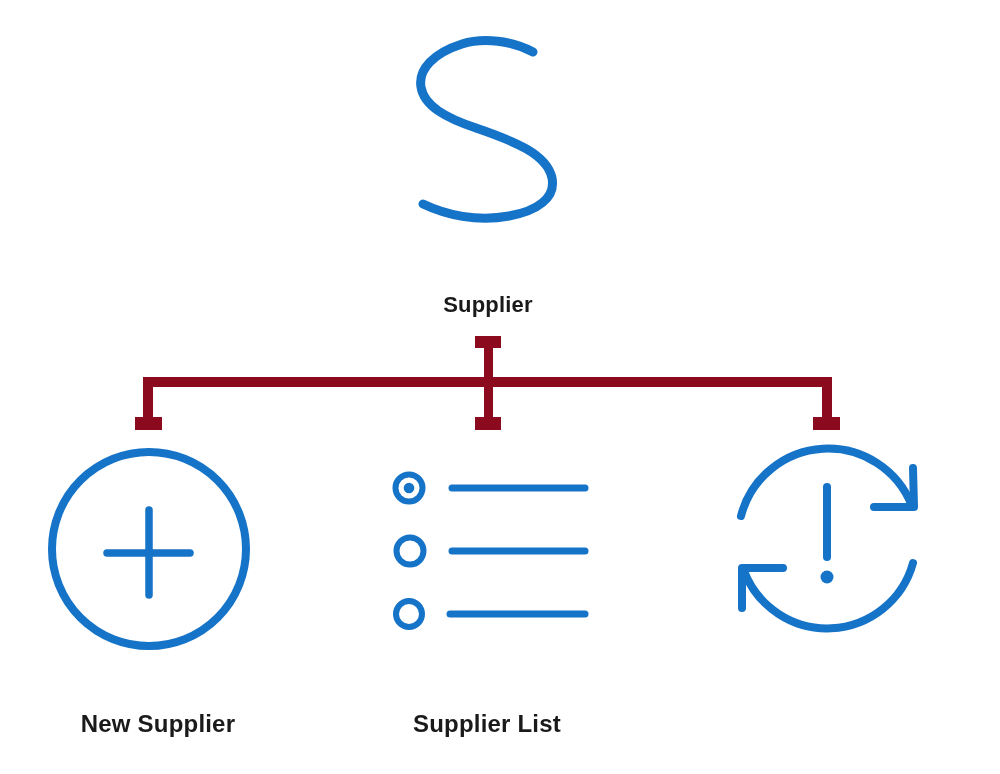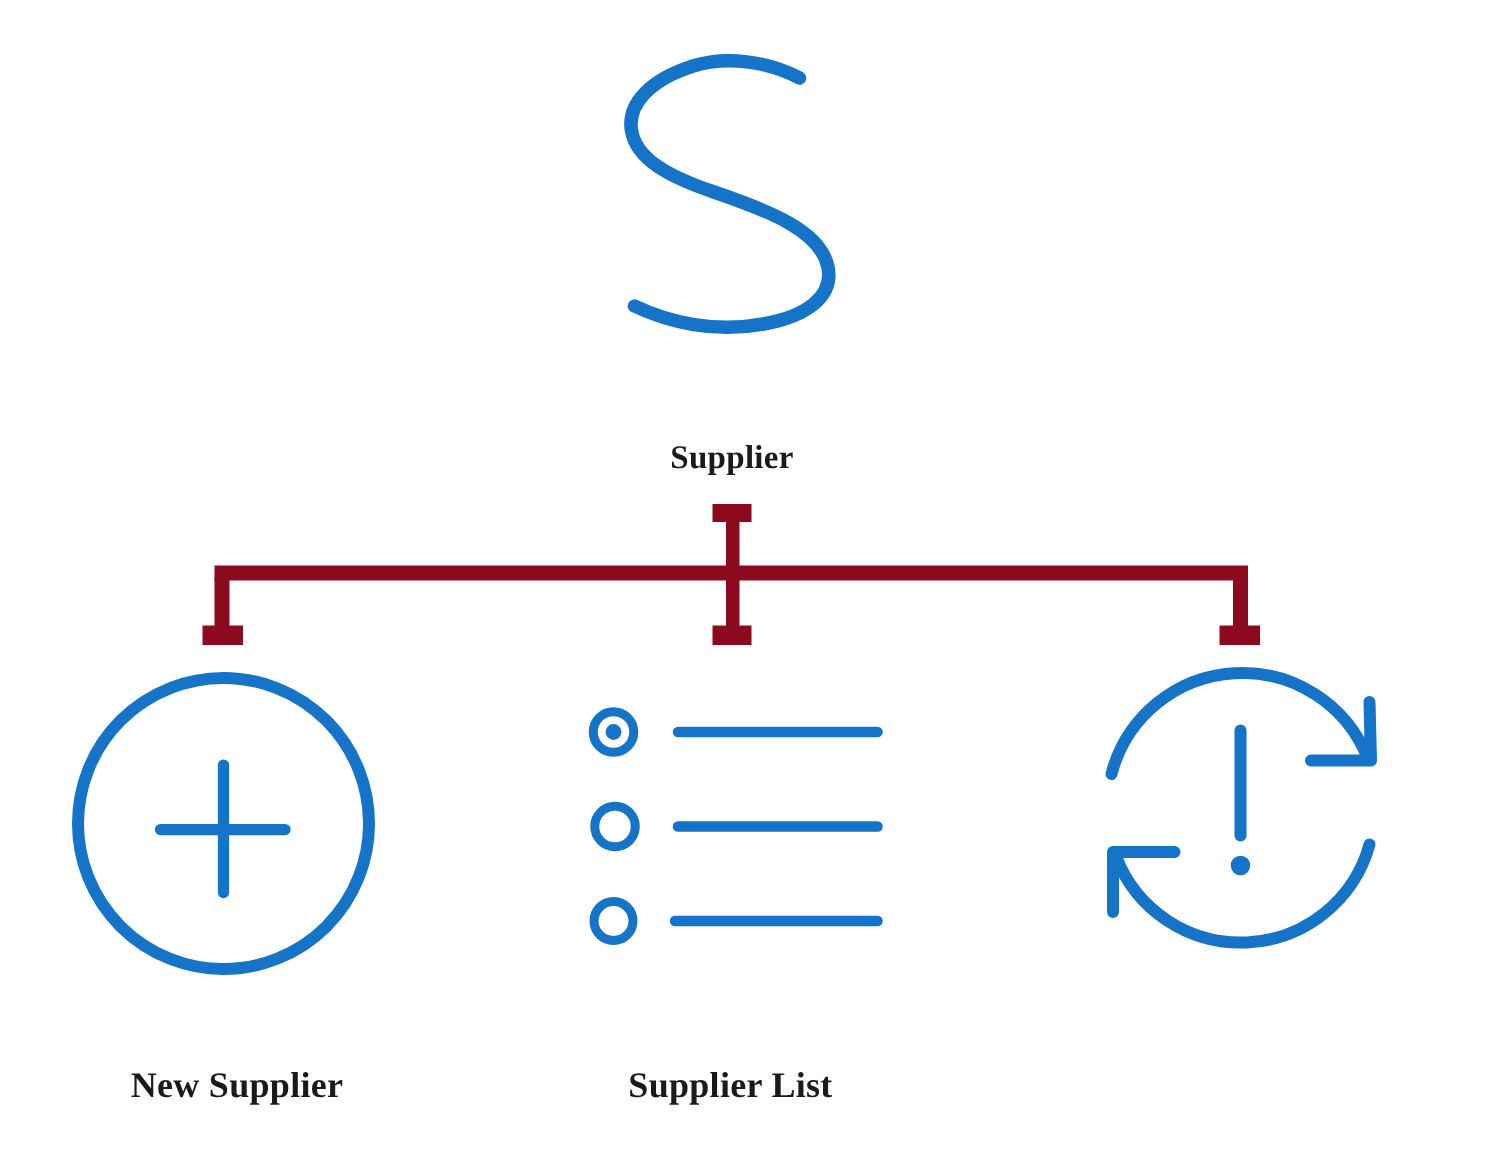--- a/index.html
+++ b/index.html
@@ -5,21 +5,21 @@
   html, body {
     margin: 0;
     padding: 0;
     background: #ffffff;
   }
   .canvas {
     position: relative;
     width: 1000px;
     height: 774px;
     background: #ffffff;
-    font-family: Liberation Serif, serif;
+    font-family: Liberation Sans, sans-serif;
     overflow: hidden;
   }
   .abs {
     position: absolute;
     display: block;
   }
   .node-label {
     position: absolute;
     font-weight: 700;
     color: #1a1a1a;

